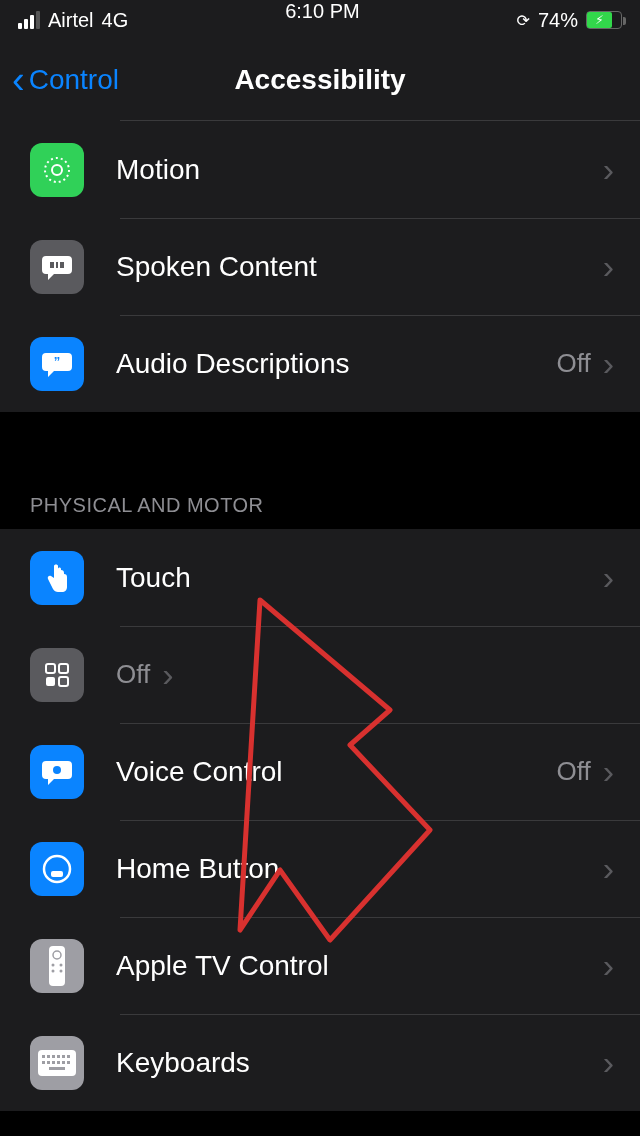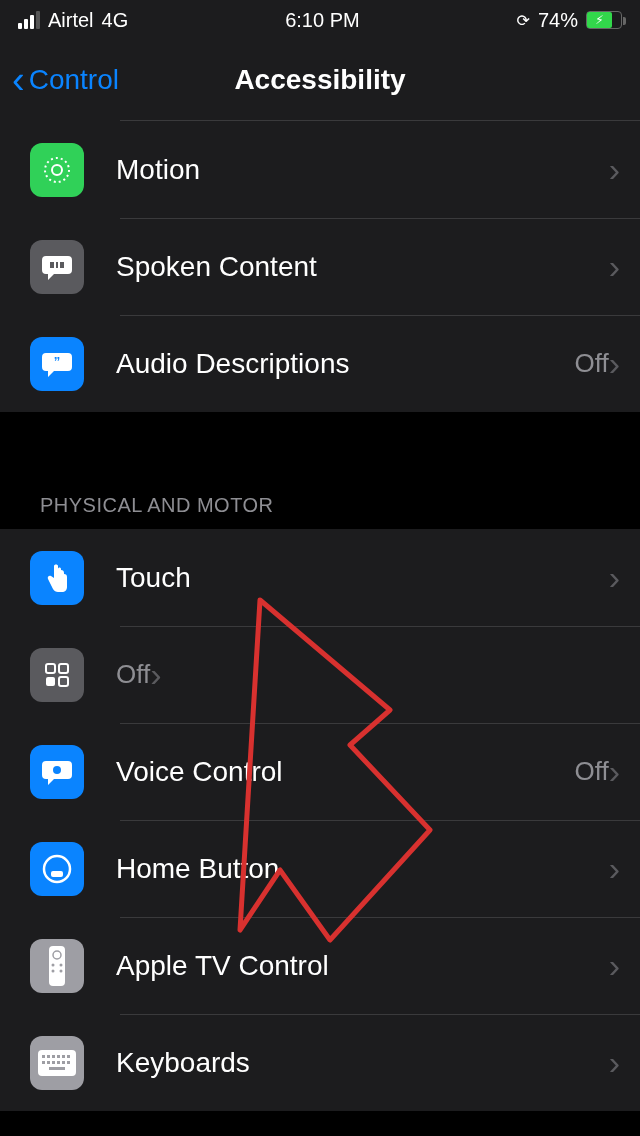--- a/index.html
+++ b/index.html
@@ -8,21 +8,20 @@
   height: 1136px;
   background: #000;
   font-family: -apple-system, "Helvetica Neue", Arial, sans-serif;
   color: #fff;
   overflow: hidden;
   position: relative;
 }
 .status-bar {
   height: 40px;
   display: flex;
-  align-items: center;
   justify-content: space-between;
   padding: 0 18px;
   font-size: 20px;
   font-weight: 500;
   background: #1c1c1e;
 }
 .status-left, .status-right { display: flex; align-items: center; gap: 8px; }
 .signal-bars { display: flex; align-items: flex-end; gap: 2px; }
 .signal-bars span { width: 4px; background: #fff; border-radius: 1px; }
 .signal-bars span:nth-child(1){height:6px}
@@ -56,28 +55,28 @@
   color:#0a84ff; font-size:28px; font-weight:400;
 }
 .back-chevron { font-size:38px; font-weight:300; line-height:1; }
 .nav-title {
   position:absolute; left:50%; transform:translateX(-50%);
   font-size:28px; font-weight:700;
 }
 .list { background:#000; }
 .section-gap { height: 74px; background:#000; }
 .section-header {
-  padding: 8px 40px 12px;
+  padding: 8px 30px 12px;
   font-size:20px; color:#8e8e93; letter-spacing:0.5px;
   background:#000;
 }
 .row {
   height: 97px;
   display:flex; align-items:center;
-  padding: 0 20px 0 30px;
+  padding: 0 26px 0 30px;
   background:#1c1c1e;
   position:relative;
 }
 .row + .row::before,
 .row-divider::before {
   content:""; position:absolute; left:120px; right:0; top:0;
   height:1px; background:#3a3a3c;
 }
 .first-group .row:first-child::before,
 .second-group .row:first-child::before { display:none; }
@@ -88,21 +87,21 @@
 .icon-box {
   width:54px; height:54px; border-radius:12px;
   display:flex; align-items:center; justify-content:center;
   margin-right:32px; flex-shrink:0;
 }
 .icon-green{background:#30d158}
 .icon-gray{background:#5a5a5e}
 .icon-blue{background:#0a84ff}
 .icon-lightgray{background:#9e9ea4}
 .row-label { font-size:28px; color:#fff; flex:1; }
-.row-value { font-size:26px; color:#8e8e93; }
+.row-value { font-size:26px; color:#8e8e93; margin-right:12px; }
 .chevron {
   color:#5a5a5e; font-size:34px; font-weight:300;
 }
 svg { display:block; }
 .arrow-annot {
   position:absolute; top:590px; left:200px;
   pointer-events:none;
 }
 </style>
 </head>

